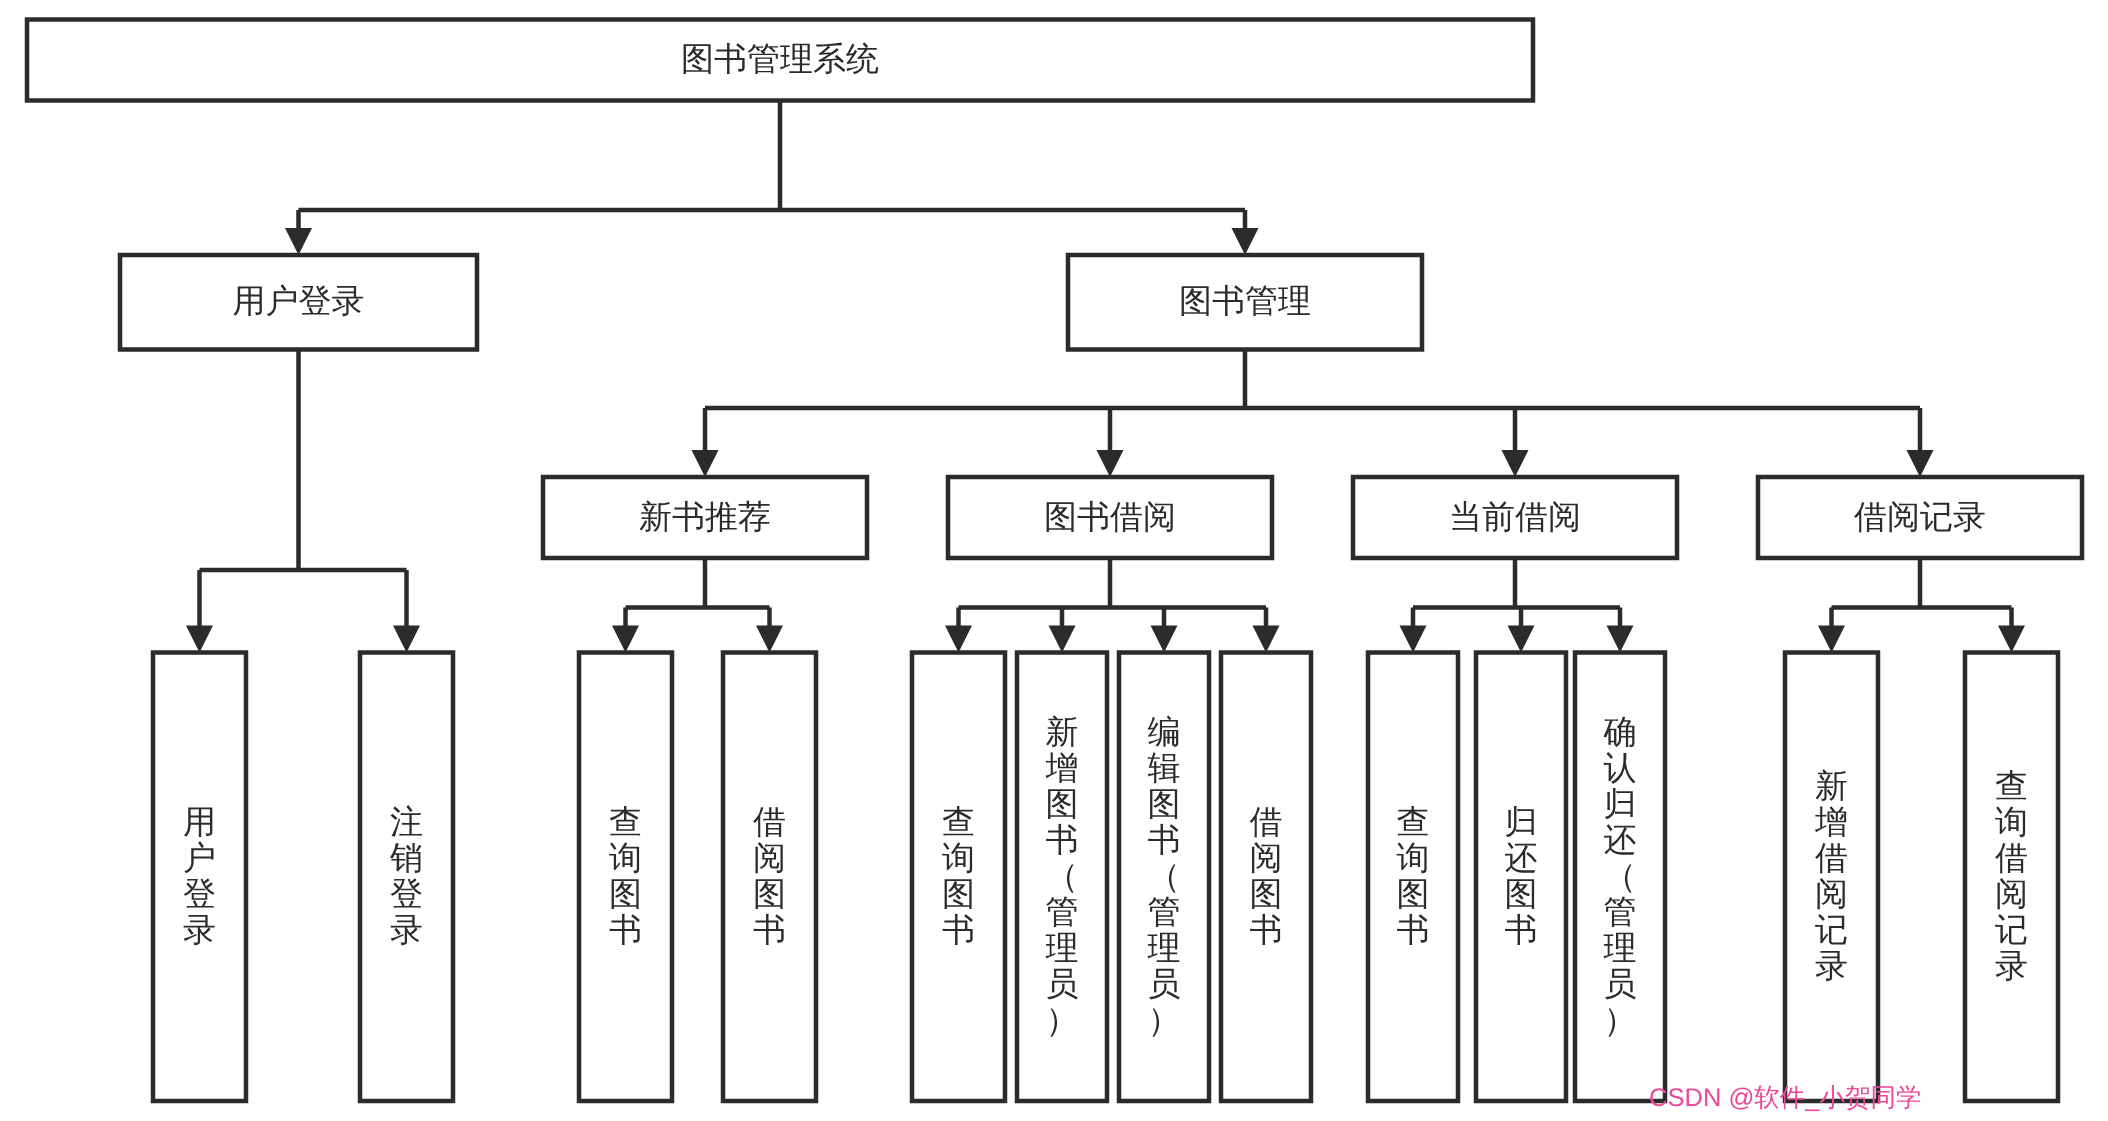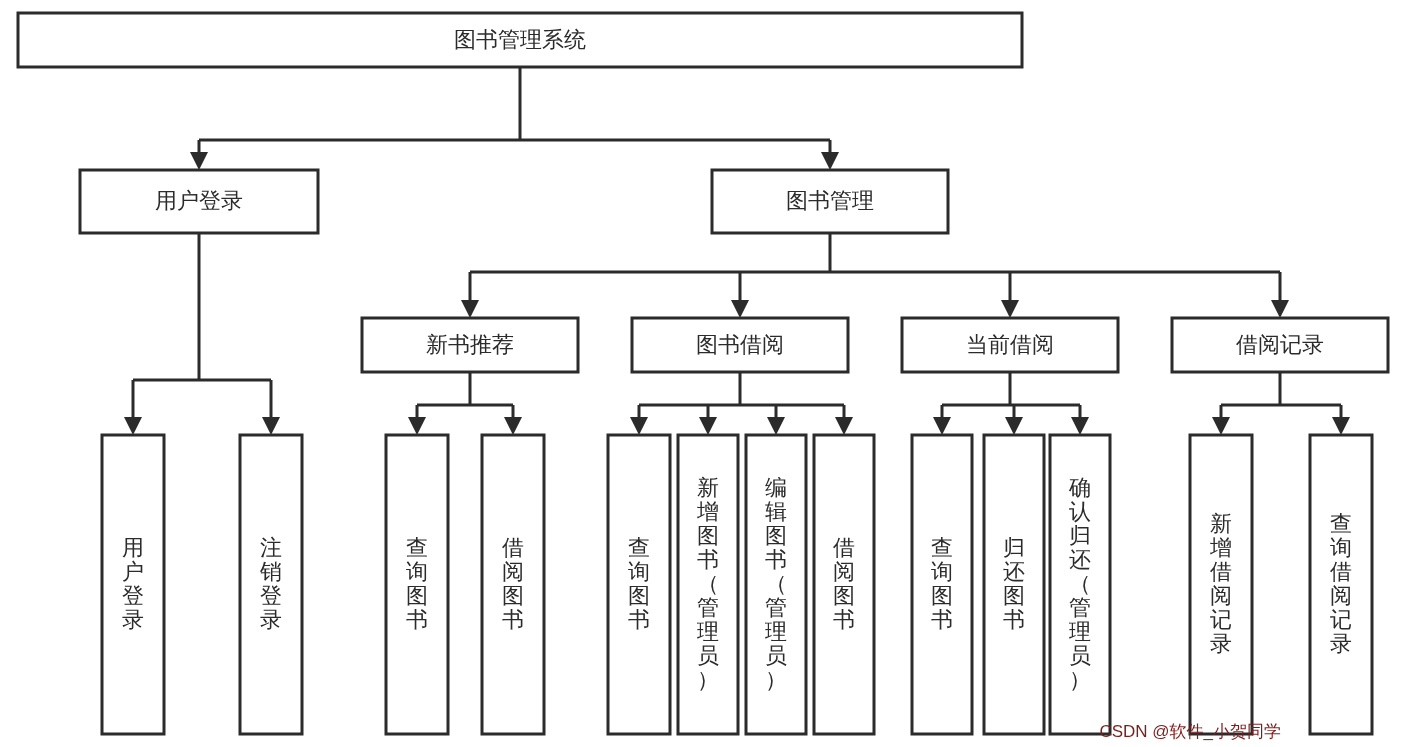--- a/index.html
+++ b/index.html
@@ -53,21 +53,21 @@
     font-size: 22px;
     fill: #2b2b2b;
     text-anchor: middle;
   }
   .watermark-text {
     position: absolute;
     right: 8px;
     bottom: 4px;
     font-family: "Liberation Sans", "DejaVu Sans", sans-serif;
     font-size: 17px;
-    color: #7f1d1d;
+    color: #ec4899;
     white-space: nowrap;
     user-select: none;
   }
 </style>
 </head>
 <body>
 
 <div id="diagram-root">
   <svg class="diagram-canvas" viewBox="0 0 1405 747">
     <g id="connector-layer">

